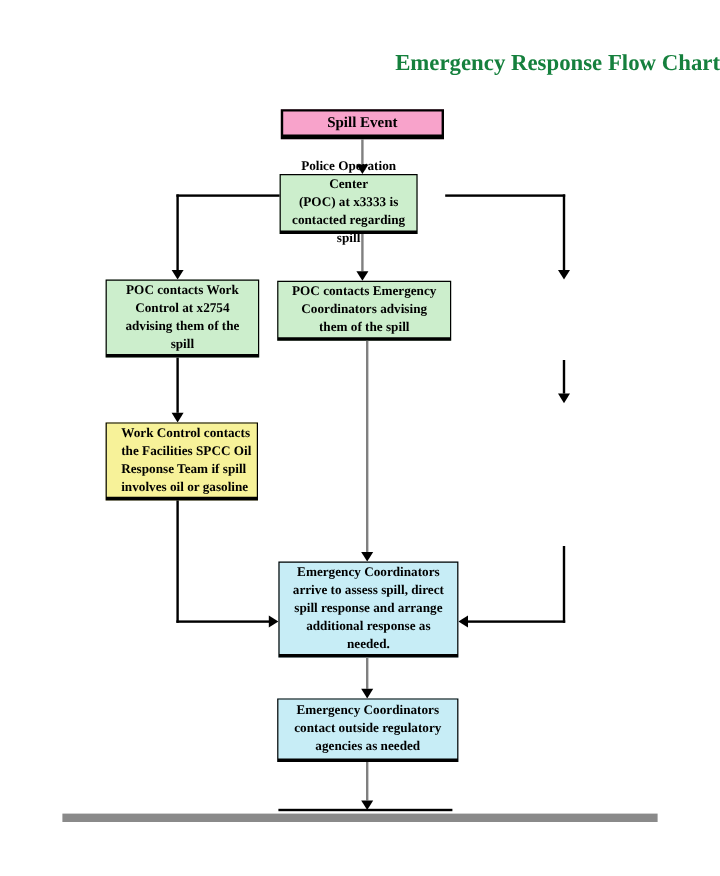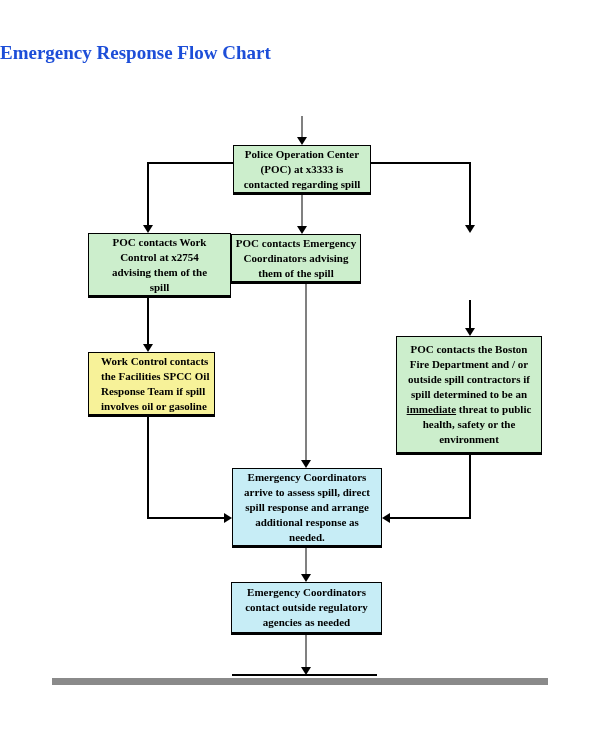--- a/index.html
+++ b/index.html
@@ -2,21 +2,21 @@
 <html><head>
 <meta charset="utf-8">
 <style>
   html,body{margin:0;padding:0;background:#ffffff;}
   .canvas{
     position:relative;width:600px;height:730px;background:#ffffff;
     font-family:"Liberation Serif","DejaVu Serif",serif;overflow:hidden;
   }
   .title{
     position:absolute;top:42px;left:0;width:600px;margin:0;
-    text-align:left;font-size:19px;font-weight:bold;color:#1d4ed8;
+    text-align:right;font-size:19px;font-weight:bold;color:#15803d;
   }
   .node{
     position:absolute;box-sizing:border-box;
     border:1.5px solid #000;border-bottom-width:3px;
     display:flex;align-items:center;justify-content:center;
     text-align:center;font-weight:bold;font-size:11px;line-height:15px;
     color:#000;white-space:pre-line;padding:0 2px;
   }
   .node.event{border-width:2px;border-bottom-width:4px;font-size:12.5px;}
   .node.left-text{text-align:left;justify-content:flex-start;padding-left:12px;}
@@ -31,75 +31,69 @@
   .footer-bar{position:absolute;}
   .thin-line{position:absolute;height:2px;}
 </style>
 </head>
 <body>
 
 <div class="canvas">
 
   <h1 class="title">Emergency Response Flow Chart</h1>
 
+  <div class="node event" style="left: 234px; top: 91px; width: 136px; height: 25px; background-color: rgb(248, 163, 203);">
+    <span>Spill Event</span>
+  </div>
 
   <div class="vline" style="left: 301px; top: 116px; height: 21px; background-color: rgb(128, 128, 128);"></div>
   <div class="arr down" style="left:297px;top:137px;"></div>
 
-  <div class="node" style="left: 233px; top: 145px; width: 138px; height: 50px; background-color: rgb(204, 238, 204);">
+  <div class="node" style="left: 233px; top: 145px; width: 115px; height: 50px; background-color: rgb(204, 238, 204);">
     <span>Police Operation Center
 (POC) at x3333 is
 contacted regarding spill</span>
   </div>
 
   <div class="hline" style="left: 147px; top: 162px; width: 86px; background-color: rgb(0, 0, 0);"></div>
   <div class="vline" style="left: 147px; top: 162px; height: 63px; background-color: rgb(0, 0, 0);"></div>
   <div class="arr down" style="left:143px;top:225px;"></div>
 
   <div class="vline" style="left: 301px; top: 195px; height: 31px; background-color: rgb(128, 128, 128);"></div>
   <div class="arr down" style="left:297px;top:226px;"></div>
 
   <div class="hline" style="left: 371px; top: 162px; width: 100px; background-color: rgb(0, 0, 0);"></div>
   <div class="vline" style="left: 469px; top: 162px; height: 63px; background-color: rgb(0, 0, 0);"></div>
   <div class="arr down" style="left:465px;top:225px;"></div>
 
-  <div class="node" style="left: 88px; top: 233px; width: 143px; height: 65px; background-color: rgb(204, 238, 204);">
+  <div class="node" style="left: 88px; top: 233px; width: 128px; height: 65px; background-color: rgb(204, 238, 204);">
     <span>POC contacts Work
 Control at x2754
 advising them of the
 spill</span>
   </div>
-  <div class="node" style="left: 231px; top: 234px; width: 130px; height: 50px; background-color: rgb(204, 238, 204);">
+  <div class="node" style="left: 231px; top: 234px; width: 145px; height: 50px; background-color: rgb(204, 238, 204);">
     <span>POC contacts Emergency
 Coordinators advising
 them of the spill</span>
   </div>
 
   <div class="vline" style="left: 147px; top: 298px; height: 46px; background-color: rgb(0, 0, 0);"></div>
   <div class="arr down" style="left:143px;top:344px;"></div>
 
   <div class="vline" style="left: 469px; top: 300px; height: 28px; background-color: rgb(0, 0, 0);"></div>
   <div class="arr down" style="left:465px;top:328px;"></div>
 
   <div class="node left-text" style="left: 88px; top: 352px; width: 127px; height: 65px; background-color: rgb(247, 242, 153);">
     <span>Work Control contacts
 the Facilities SPCC Oil
 Response Team if spill
 involves oil or gasoline</span>
   </div>
 
-  <div class="node" style="left: 396px; top: 336px; width: 146px; height: 119px; background-color: rgb(204, 238, 204);">
-    <span><span>POC contacts the Boston
-Fire Department and / or
-outside spill contractors if
-spill determined to be an
-</span><span class="u">immediate</span><span> threat to public
-health, safety or the
-environment</span></span>
-  </div>
 
   <div class="vline" style="left: 305px; top: 284px; height: 176px; background-color: rgb(128, 128, 128);"></div>
   <div class="arr down" style="left:301px;top:460px;"></div>
 
   <div class="vline" style="left: 147px; top: 417px; height: 102px; background-color: rgb(0, 0, 0);"></div>
   <div class="hline" style="left: 147px; top: 517px; width: 78px; background-color: rgb(0, 0, 0);"></div>
   <div class="arr right" style="left:224px;top:513px;"></div>
 
   <div class="vline" style="left: 469px; top: 455px; height: 64px; background-color: rgb(0, 0, 0);"></div>
   <div class="hline" style="left: 389px; top: 517px; width: 82px; background-color: rgb(0, 0, 0);"></div>

